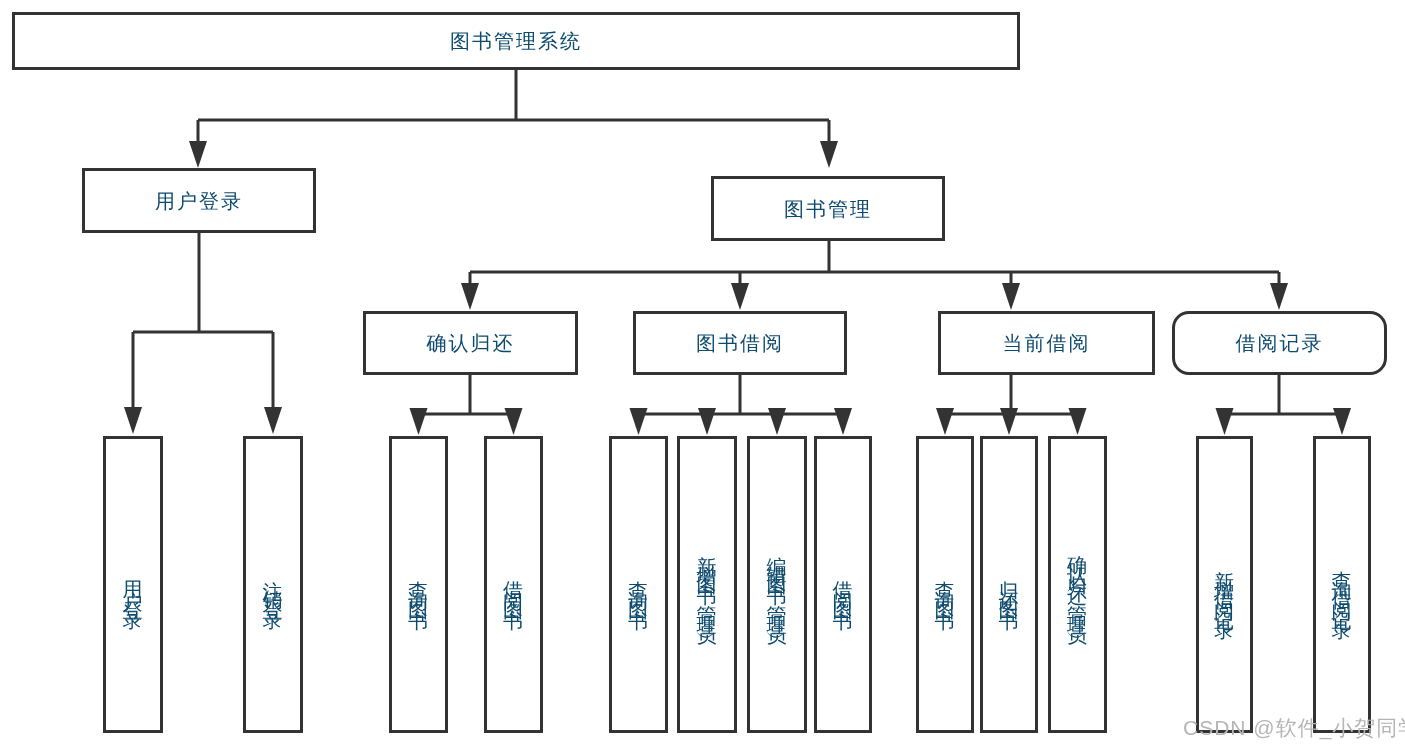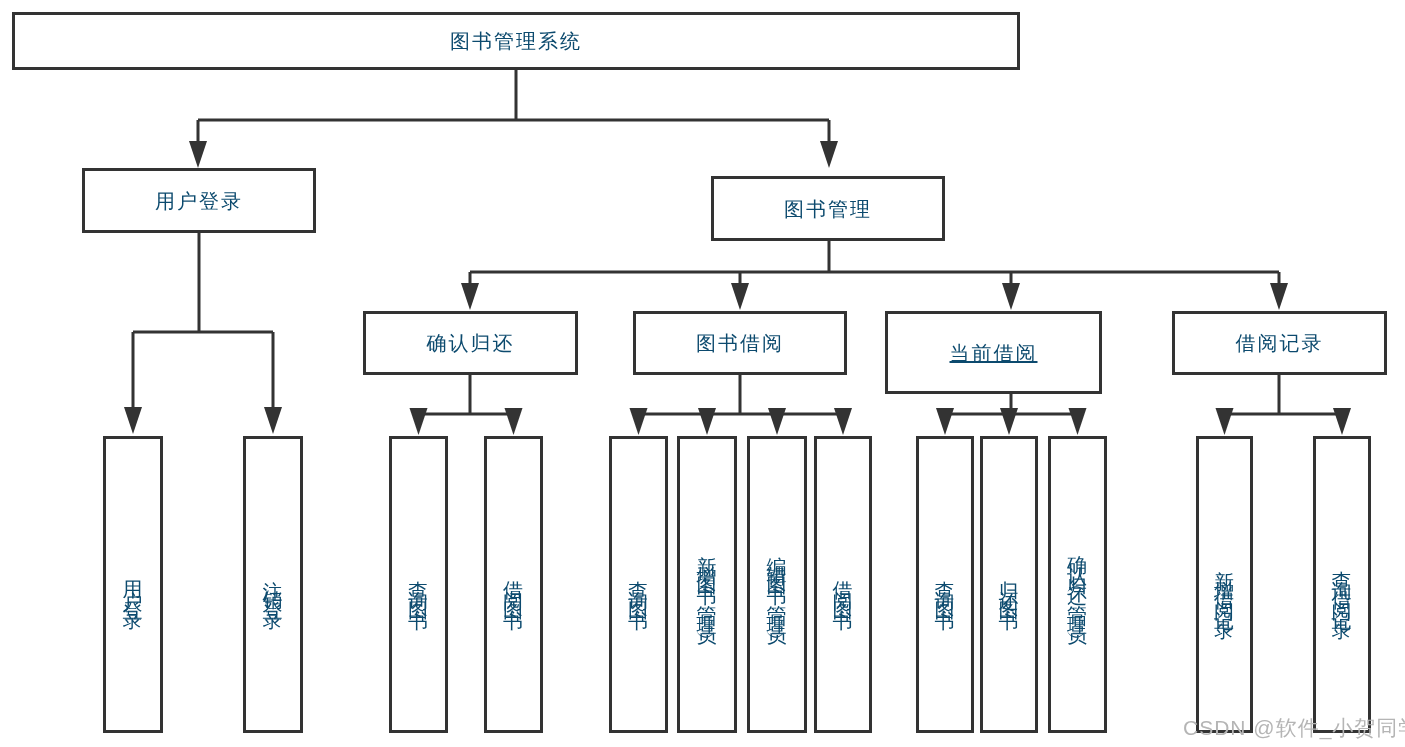--- a/index.html
+++ b/index.html
@@ -102,22 +102,22 @@
     </g>
   </svg>
 
   <div class="node" style="left:12px; top:12px; width:1008px; height:58px;">图书管理系统</div>
 
   <div class="node" style="left:82px; top:168px; width:234px; height:65px;">用户登录</div>
   <div class="node" style="left:711px; top:168px; width:234px; height:65px;margin-top:8px;">图书管理</div>
 
   <div class="node" style="left:363px; top:311px; width:215px; height:64px;">确认归还</div>
   <div class="node" style="left:633px; top:311px; width:214px; height:64px;">图书借阅</div>
-  <div class="node" style="left:885px; top:311px; width:217px; height:83px;text-decoration:underline;">当前借阅</div>
-  <div class="node" style="left:1172px; top:311px; width:215px; height:64px;">借阅记录</div>
+  <div class="node" style="left:938px; top:311px; width:217px; height:64px;">当前借阅</div>
+  <div class="node" style="left:1172px; top:311px; width:215px; height:64px;border-radius:17px;">借阅记录</div>
 
   <div class="node v-node" style="left:103px; width:60px;">用户登录</div>
   <div class="node v-node" style="left:243px; width:60px;">注销登录</div>
 
   <div class="node v-node" style="left:389px; width:59px;">查询图书</div>
   <div class="node v-node" style="left:484px; width:59px;">借阅图书</div>
 
   <div class="node v-node" style="left:609px; width:59px;">查询图书</div>
   <div class="node v-node" style="left:677px; width:60px;">新增图书（管理员）</div>
   <div class="node v-node" style="left:747px; width:60px;">编辑图书（管理员）</div>

